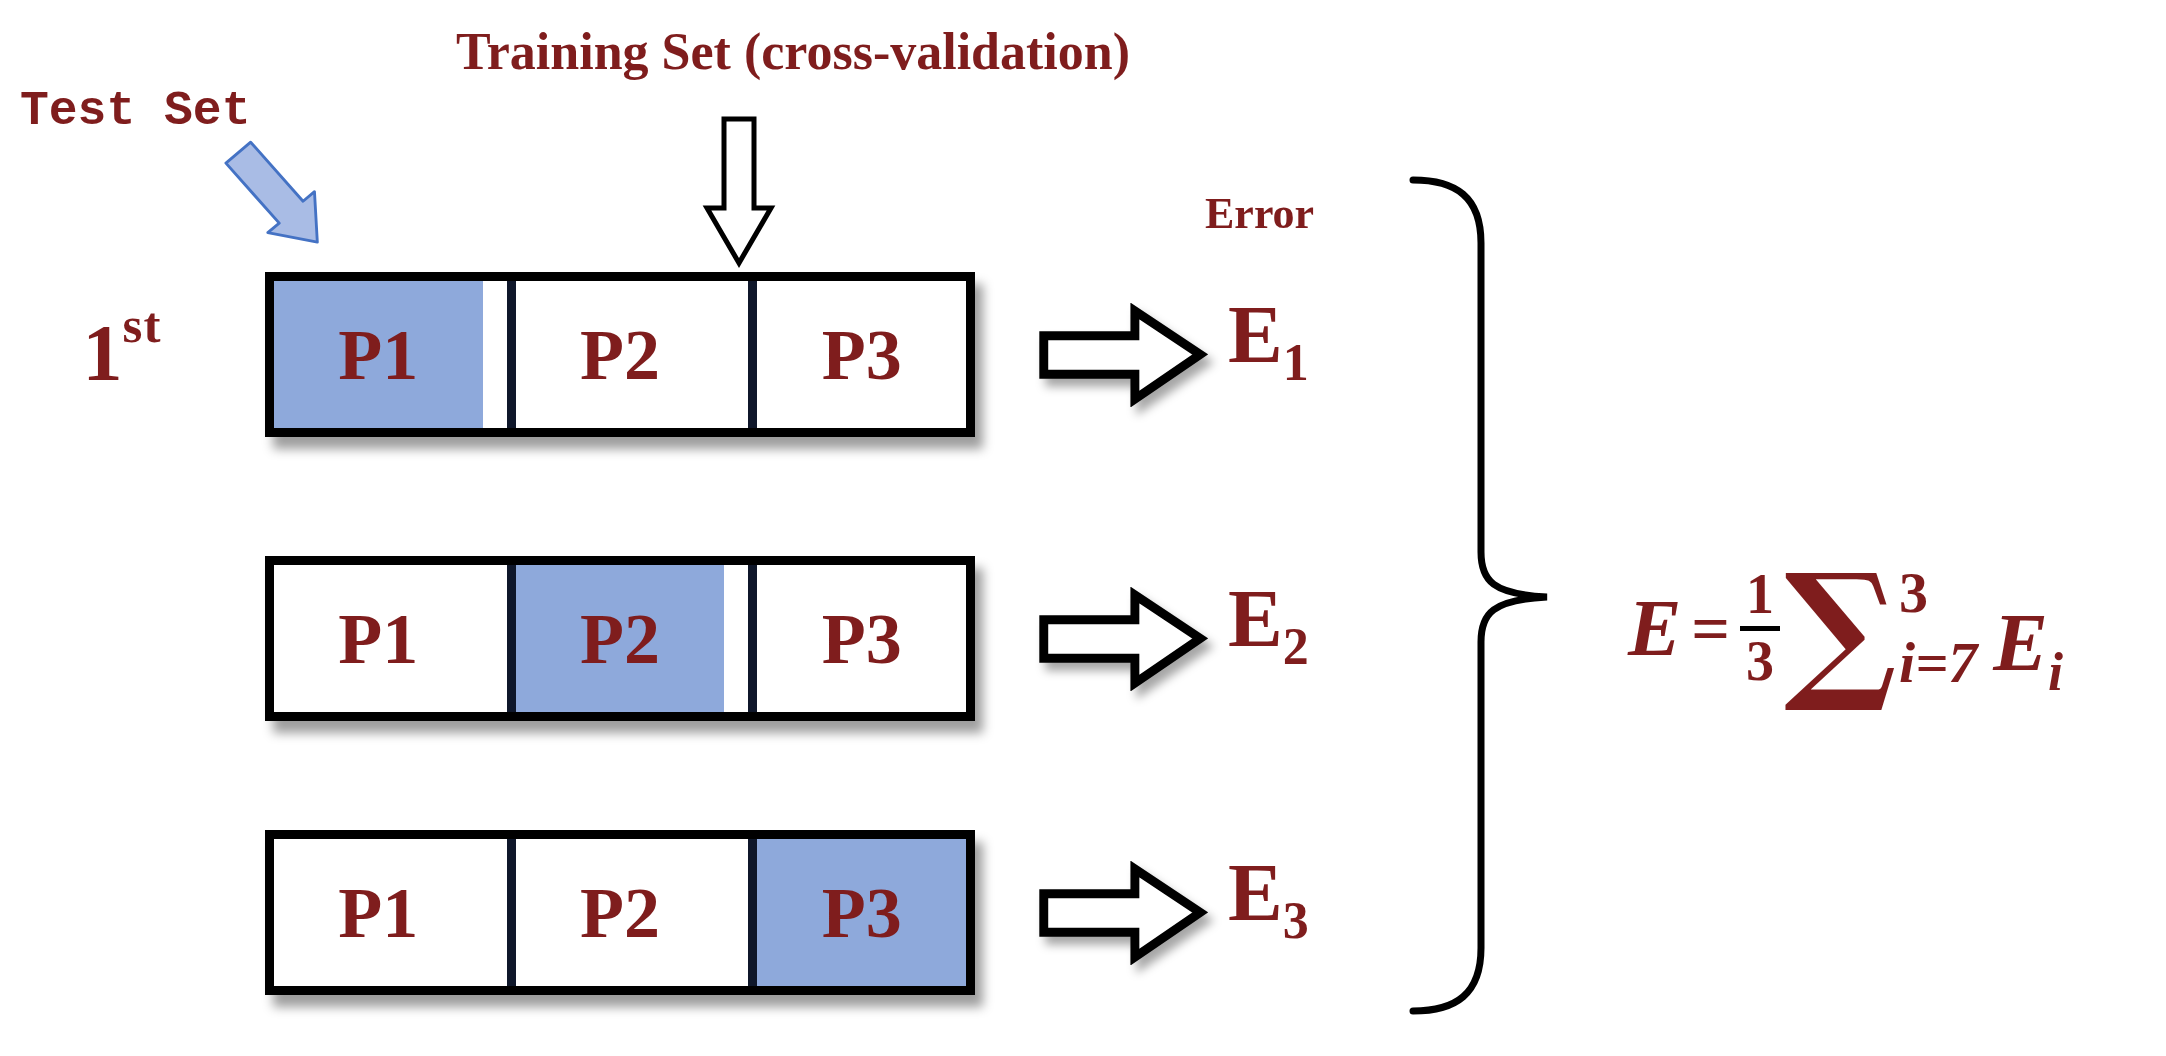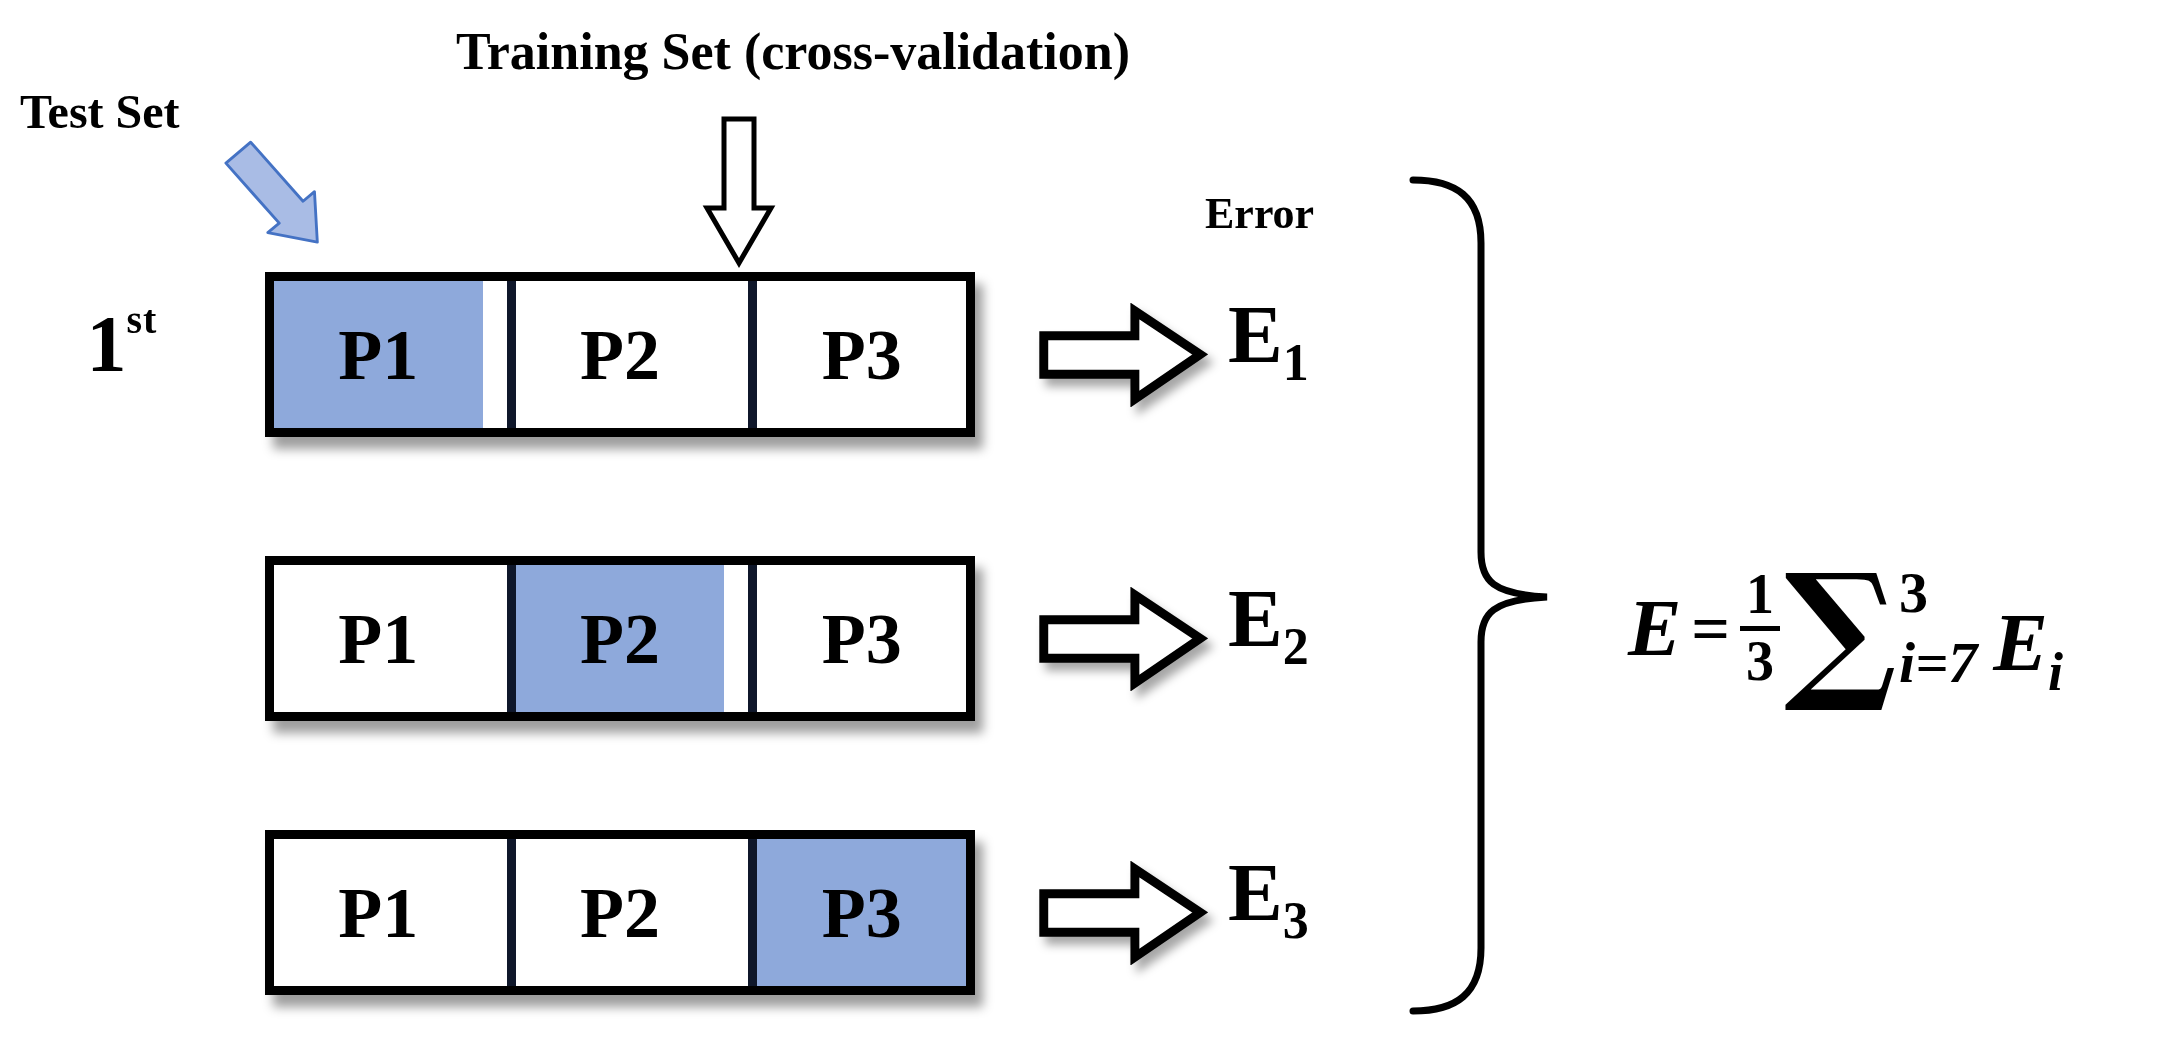--- a/index.html
+++ b/index.html
@@ -1,45 +1,45 @@
 <!DOCTYPE html>
 <html><head>
 <meta charset="utf-8">
 <style>
   html,body{margin:0;padding:0;background:#ffffff;}
   .canvas{
     position:relative;
     width:2166px;height:1056px;
     background:#ffffff;
     font-family:"Liberation Serif","DejaVu Serif",serif;
-    color:#000000;
+    color:#7f1d1d;
     overflow:hidden;
   }
   .title{
     position:absolute;left:388px;top:22px;width:810px;
     font-size:52px;font-weight:bold;text-align:center;white-space:nowrap;
   }
   .test-set{
     position:absolute;left:20px;top:84px;
-    font-size:48px;font-weight:bold;
+    font-size:48px;font-weight:bold;font-family:Liberation Mono, monospace;
   }
   .error-label{
     position:absolute;left:1205px;top:188px;
     font-size:44px;font-weight:bold;
   }
   .test-arrow{position:absolute;left:224px;top:140px;width:100px;height:112px;}
   .test-arrow polygon{stroke:#4472C4;stroke-width:3;stroke-linejoin:round;}
   .down-arrow{position:absolute;left:699px;top:116px;width:80px;height:152px;}
   .down-arrow polygon{fill:#ffffff;stroke:#000;stroke-width:5;stroke-linejoin:miter;}
   .row{position:absolute;left:0;width:2166px;height:165px;}
   .ordinal{
     position:absolute;left:42px;top:28px;width:160px;
     font-size:80px;font-weight:bold;line-height:1;text-align:center;white-space:nowrap;
   }
-  .ordinal sup{font-size:40px;vertical-align:38px;letter-spacing:1px;}
+  .ordinal sup{font-size:51px;vertical-align:38px;letter-spacing:1px;}
   .box{
     position:absolute;left:265px;top:0;width:710px;height:165px;
     box-sizing:border-box;border:9px solid #000;background:#fff;
     display:flex;
     box-shadow:8px 12px 10px rgba(0,0,0,0.38);
     gap:24px;
   }
   .cell{
     flex:1;display:flex;align-items:center;justify-content:center;
     background:#ffffff;

